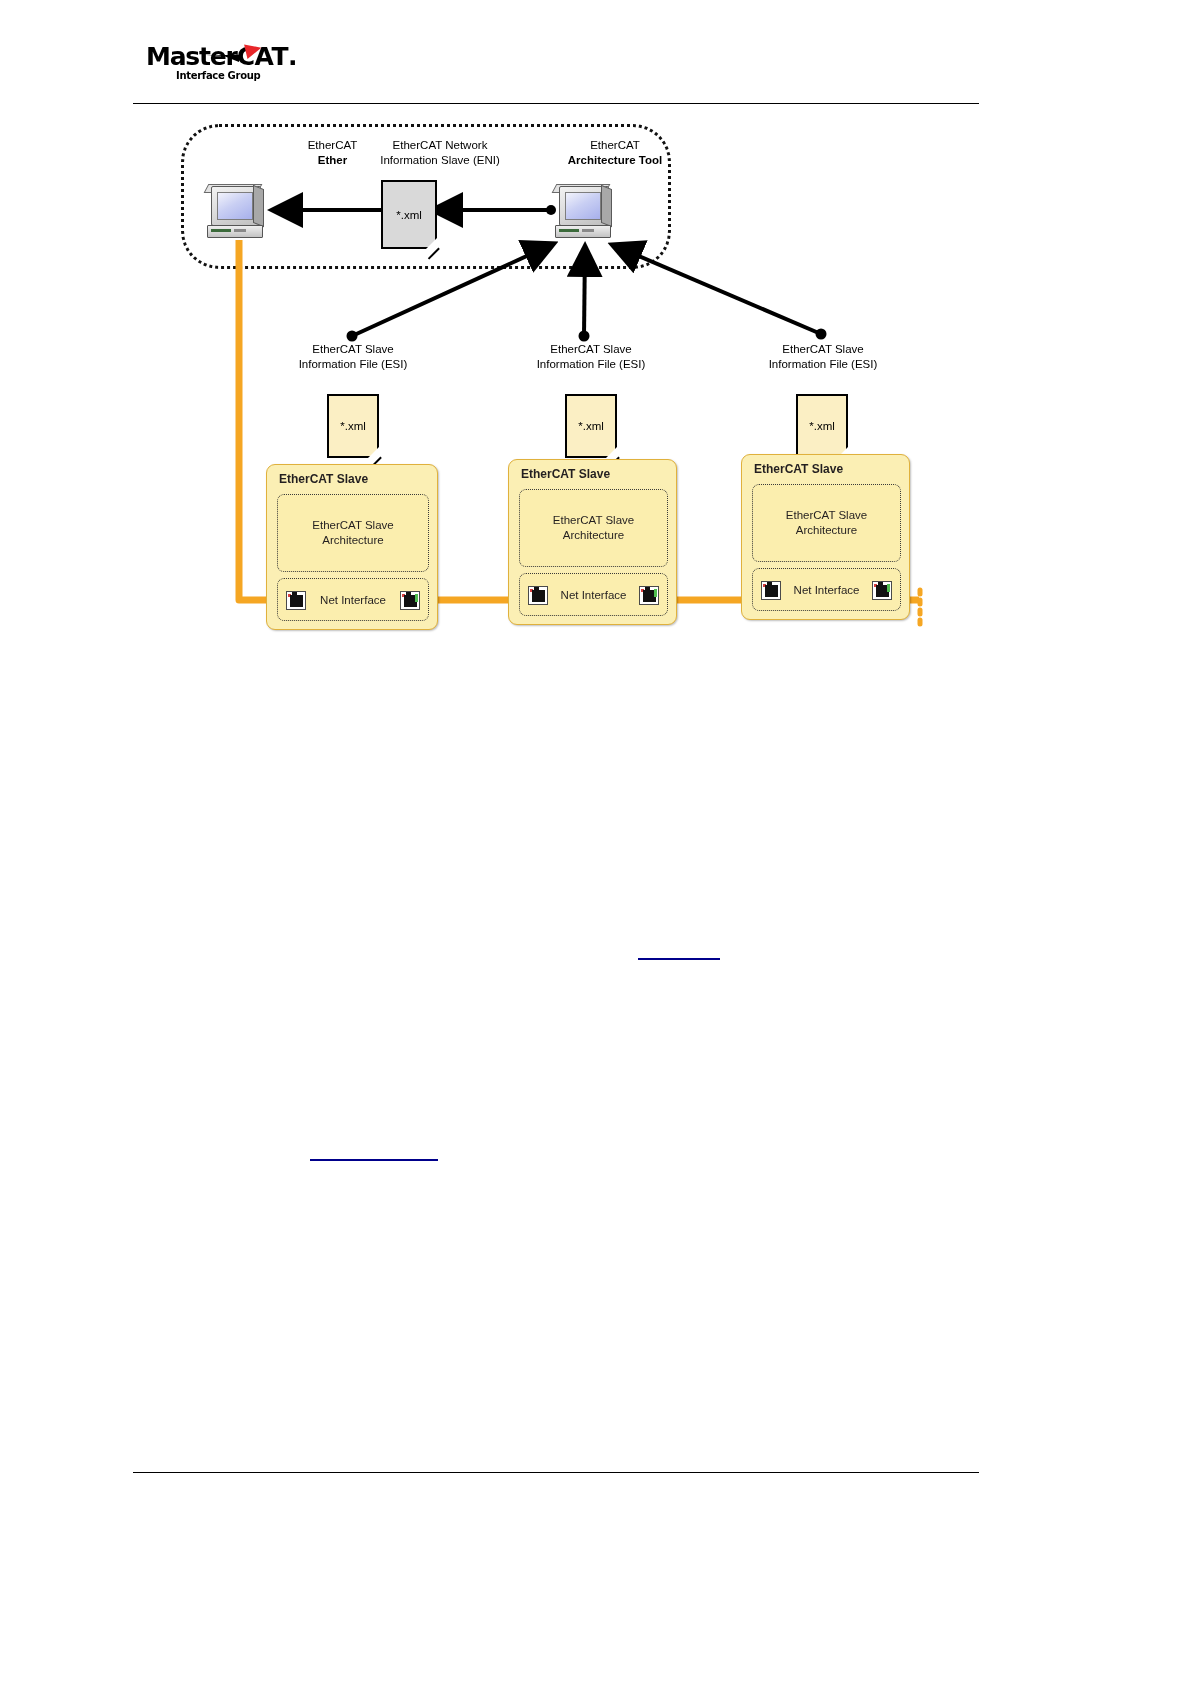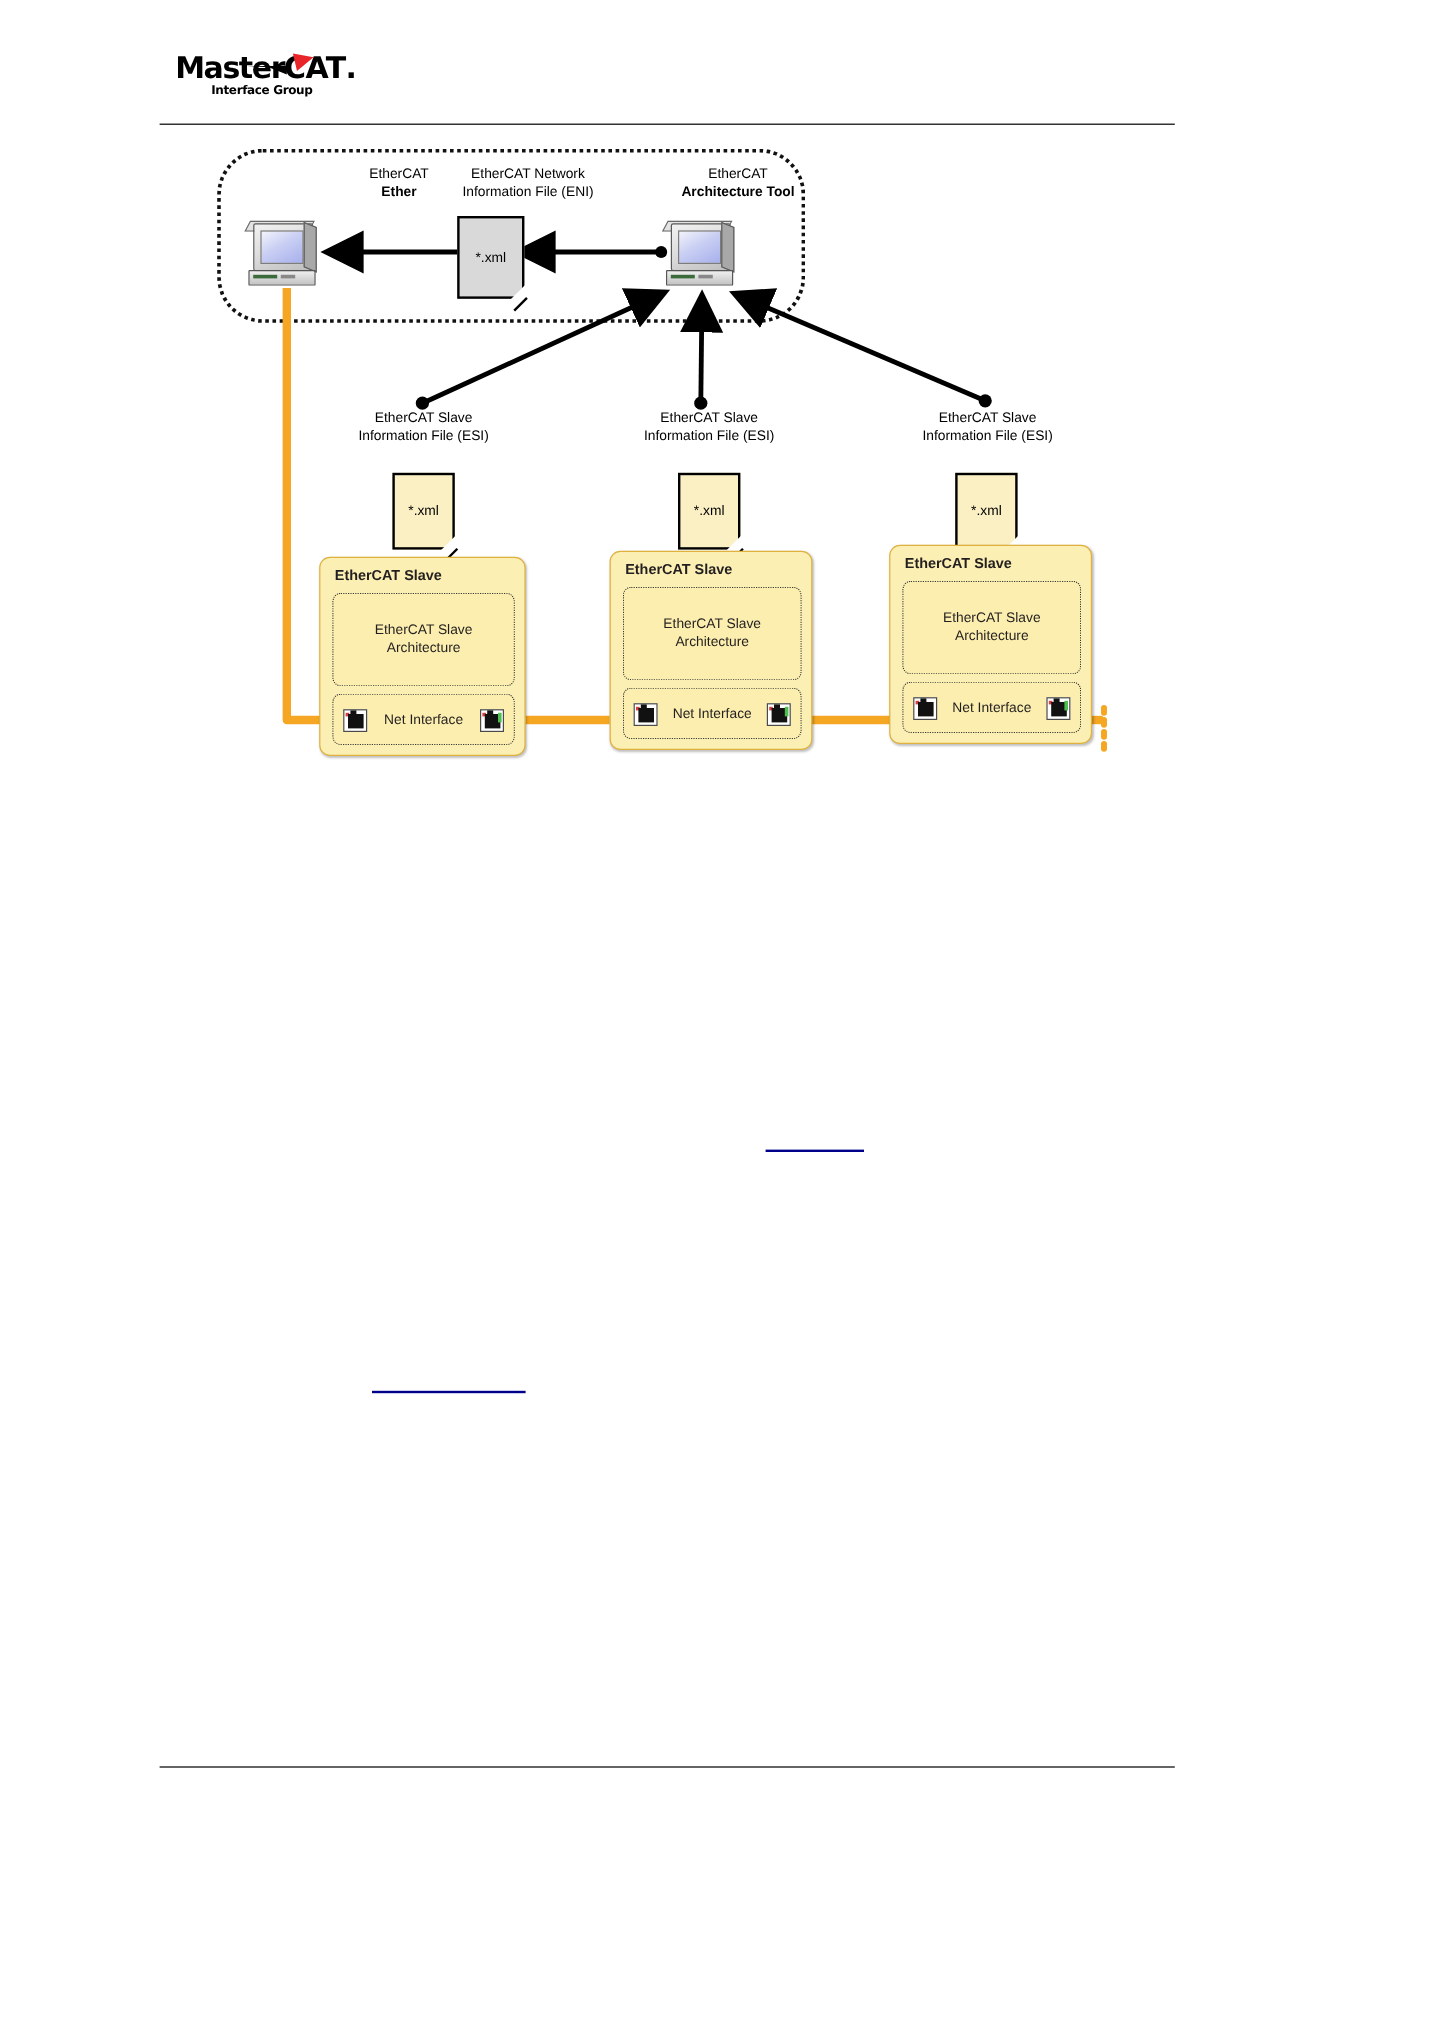--- a/index.html
+++ b/index.html
@@ -209,21 +209,21 @@
         <line x1="787" y1="508" x2="787" y2="512"></line>
       </g>
     </svg>
 
     <div class="lbl" style="left:142px;top:26px;width:115px;">
       <span>EtherCAT</span><br>
       <b>Ether</b>
     </div>
     <div class="lbl" style="left:202px;top:26px;width:210px;">
       <span>EtherCAT Network</span><br>
-      <span>Information File (ENI)</span>
+      <span>Information Slave (ENI)</span>
     </div>
     <div class="lbl" style="left:382px;top:26px;width:200px;">
       <span>EtherCAT</span><br>
       <b>Architecture Tool</b>
     </div>
 
     <div class="pc" style="left:70px;top:72px;">
       <div class="mon-top"></div>
         <div class="mon-body"></div>
         <div class="mon-side"></div>

